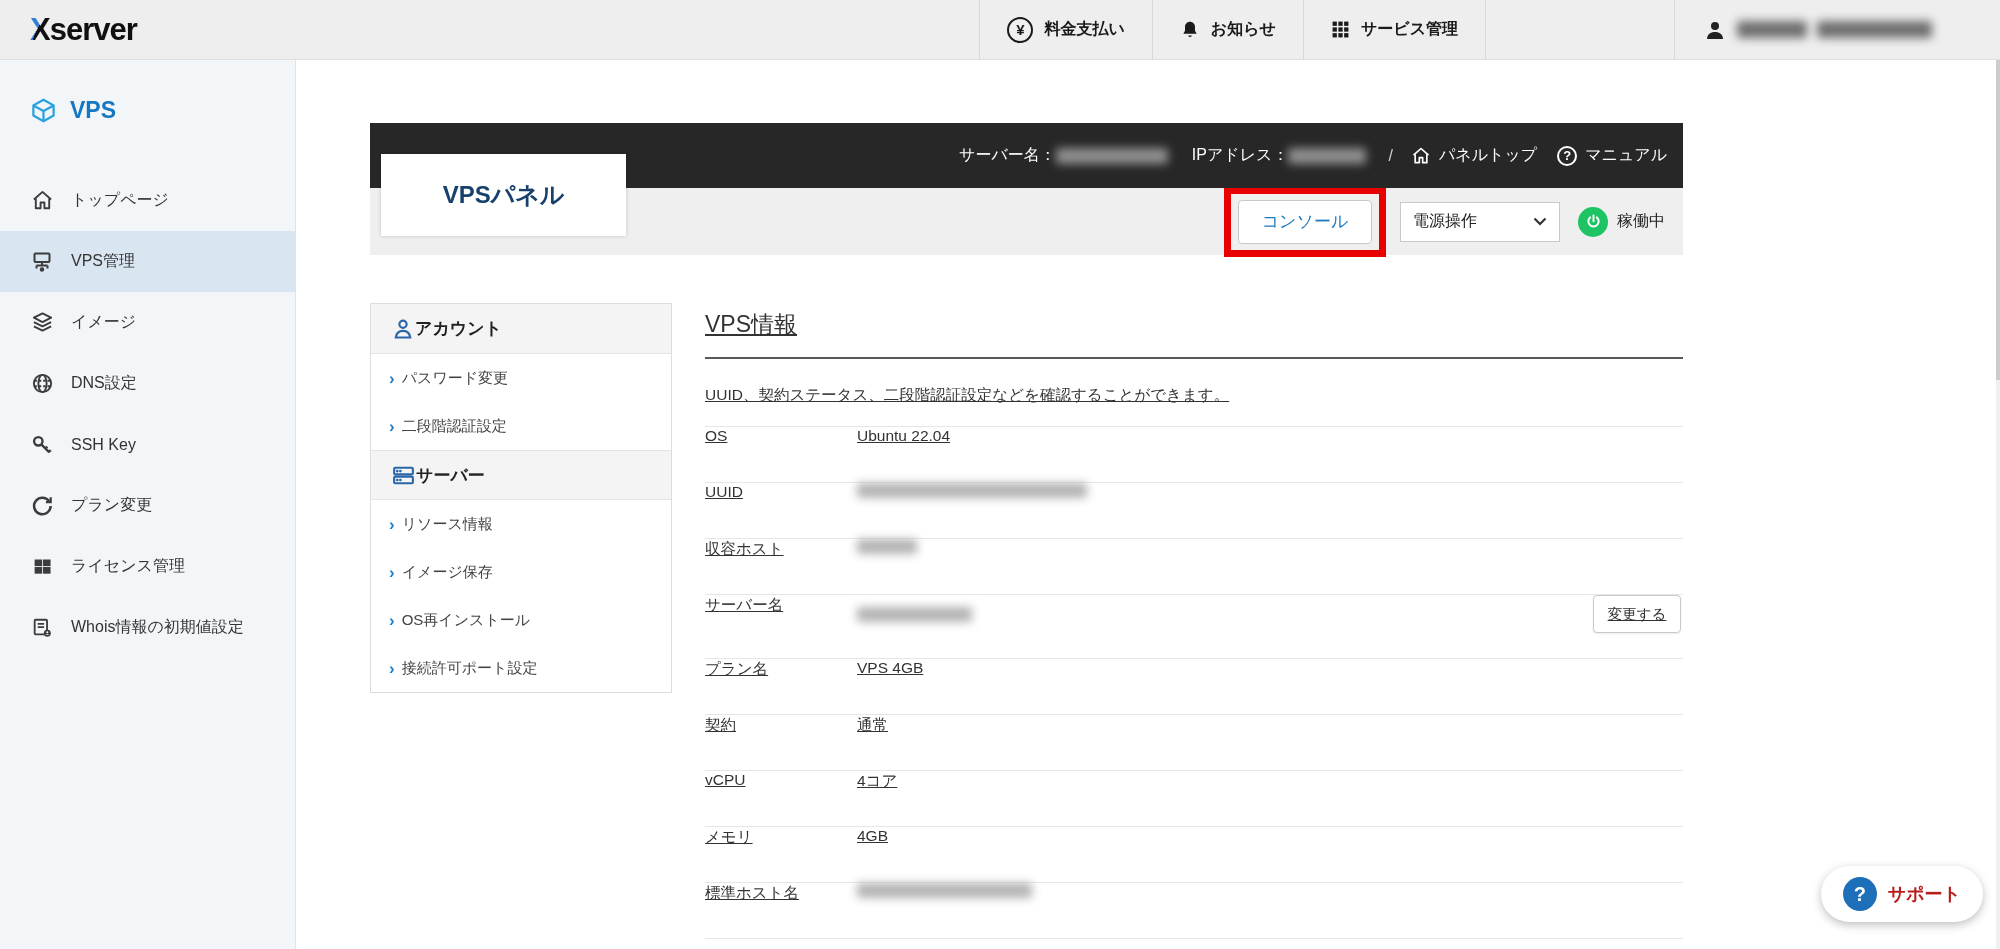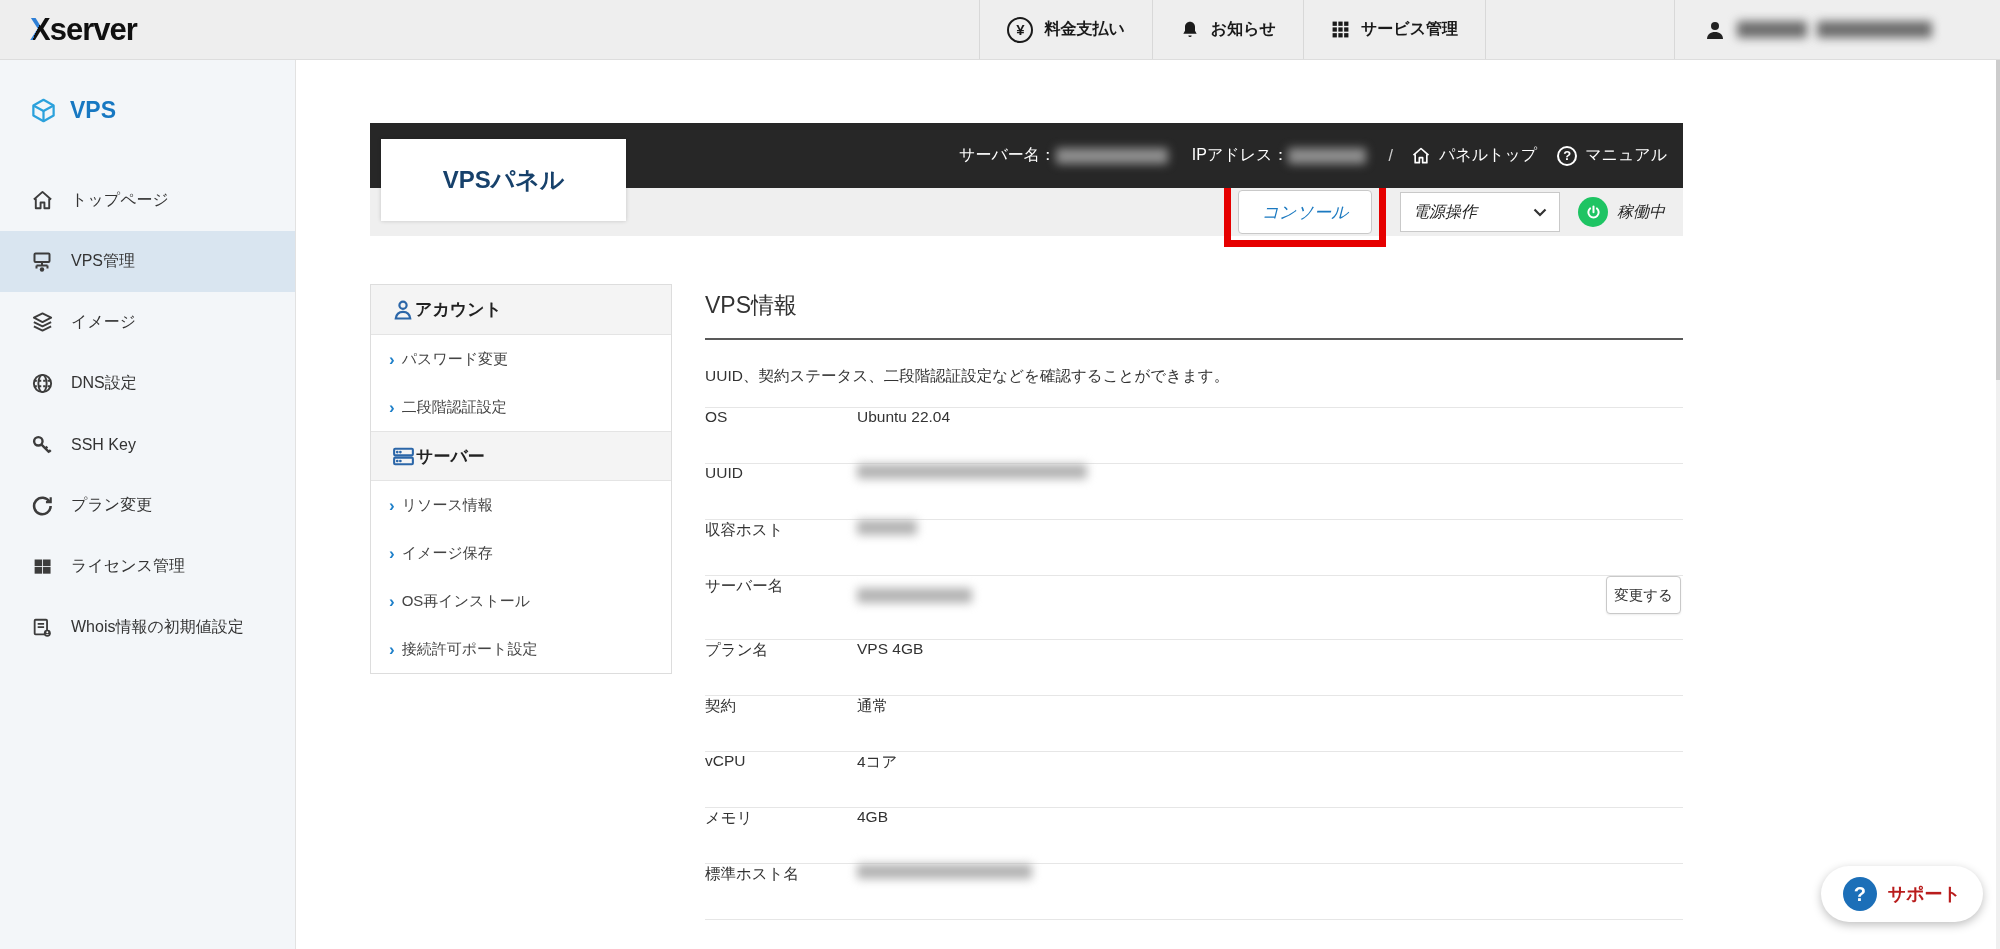--- a/index.html
+++ b/index.html
@@ -55,36 +55,36 @@
   .side-item .ic { width:24px; display:flex; justify-content:center; }
   
   .content { position:absolute; left:370px; top:60px; width:1313px; }
   .vps-bar {
     margin-top:63px; height:65px; background:#272727; position:relative;
     display:flex; align-items:center; justify-content:flex-end;
     padding-right:16px; color:#fff; font-size:16px;
   }
   .vps-bar .lbl { font-weight:500; }
   .vpspanel-box {
-    position:absolute; left:11px; top:16px; width:245px; height:82px;
+    position:absolute; left:11px; top:31px; width:245px; height:82px;
     background:#ffffff; box-shadow:0 0 4px rgba(0,0,0,0.18);
     display:flex; align-items:center; justify-content:center;
     font-size:24px; font-weight:bold; color:#17416b;
   }
   .bar-link { display:flex; align-items:center; gap:8px; color:#fff; cursor:pointer; }
   .q-outline {
     width:20px; height:20px; border:2px solid #ffffff; border-radius:50%;
     display:inline-flex; align-items:center; justify-content:center;
     font-size:13px; font-weight:bold; color:#fff;
   }
   .slash { margin:0 18px 0 22px; color:#cfcfcf; }
   
   .control-strip {
-    height:48px; background:#efefef; display:flex; align-items:center;
-    justify-content:flex-end; padding-right:18px;font-style:italic;
+    height:67px; background:#efefef; display:flex; align-items:center;
+    justify-content:flex-end; padding-right:18px;
   }
   .console-annotation { border:7px solid #e60000; padding:6px 7px; }
   .console-btn {
     width:134px; height:44px; background:#fff; border:1px solid #c9c9c9; border-radius:4px;
     color:#1b79c0; font-size:17px; display:flex; align-items:center; justify-content:center; cursor:pointer;
   }
   .power-select {
     margin-left:14px; width:160px; height:40px; background:#fff; border:1px solid #c9c9c9;
     display:flex; align-items:center; padding:0 12px; font-size:16px; color:#222; cursor:pointer;
   }
@@ -101,36 +101,36 @@
     height:50px; background:#f4f4f4; display:flex; align-items:center; 
     padding-left:20px; font-size:17px; font-weight:bold; color:#222;
     border-bottom:1px solid #e4e4e4;
   }
   .submenu-header.second { border-top:1px solid #e4e4e4; }
   .submenu-item {
     height:48px; display:flex; align-items:center; gap:7px;
     padding-left:18px; font-size:15px; color:#444; cursor:pointer;
   }
   .chev-r { color:#1d7fc9; font-weight:bold; font-size:17px; line-height:1; }
-  .main-section { margin-left:33px; flex:1; }
+  .main-section { margin-left:33px; flex:1;text-decoration:underline; }
   .section-title {
     padding-top:6px; font-size:23px; font-weight:500; color:#333;
     padding-bottom:17px; border-bottom:2px solid #595959;
   }
   .section-desc { margin-top:26px; font-size:15.5px; color:#333; }
   .info-table { margin-top:20px; border-top:1px solid #e6e6e6; }
   .info-row {
     min-height:56px; display:flex; align-items:flex-start;
     border-bottom:1px solid #e6e6e6; font-size:15.5px; color:#333;
   }
   .info-row.tall { min-height:64px; }
   .info-label { width:152px; flex-shrink:0; }
   .info-value { flex:1; display:flex; align-items:center; }
   .change-btn {
-    margin-left:auto; margin-right:2px; width:75px; height:38px;
+    margin-left:auto; margin-right:2px; width:88px; height:38px;
     background:#fff; border:1px solid #c9c9c9; border-radius:4px;
     font-size:14.5px; color:#333; display:flex; align-items:center; justify-content:center;
     box-shadow:0 1px 2px rgba(0,0,0,0.08); cursor:pointer;
   }
   
   .support-pill {
     position:absolute; right:17px; bottom:27px; height:56px;
     background:#fff; border-radius:28px; box-shadow:0 3px 10px rgba(0,0,0,0.25);
     display:flex; align-items:center; gap:11px; padding:0 22px; cursor:pointer;
   }

